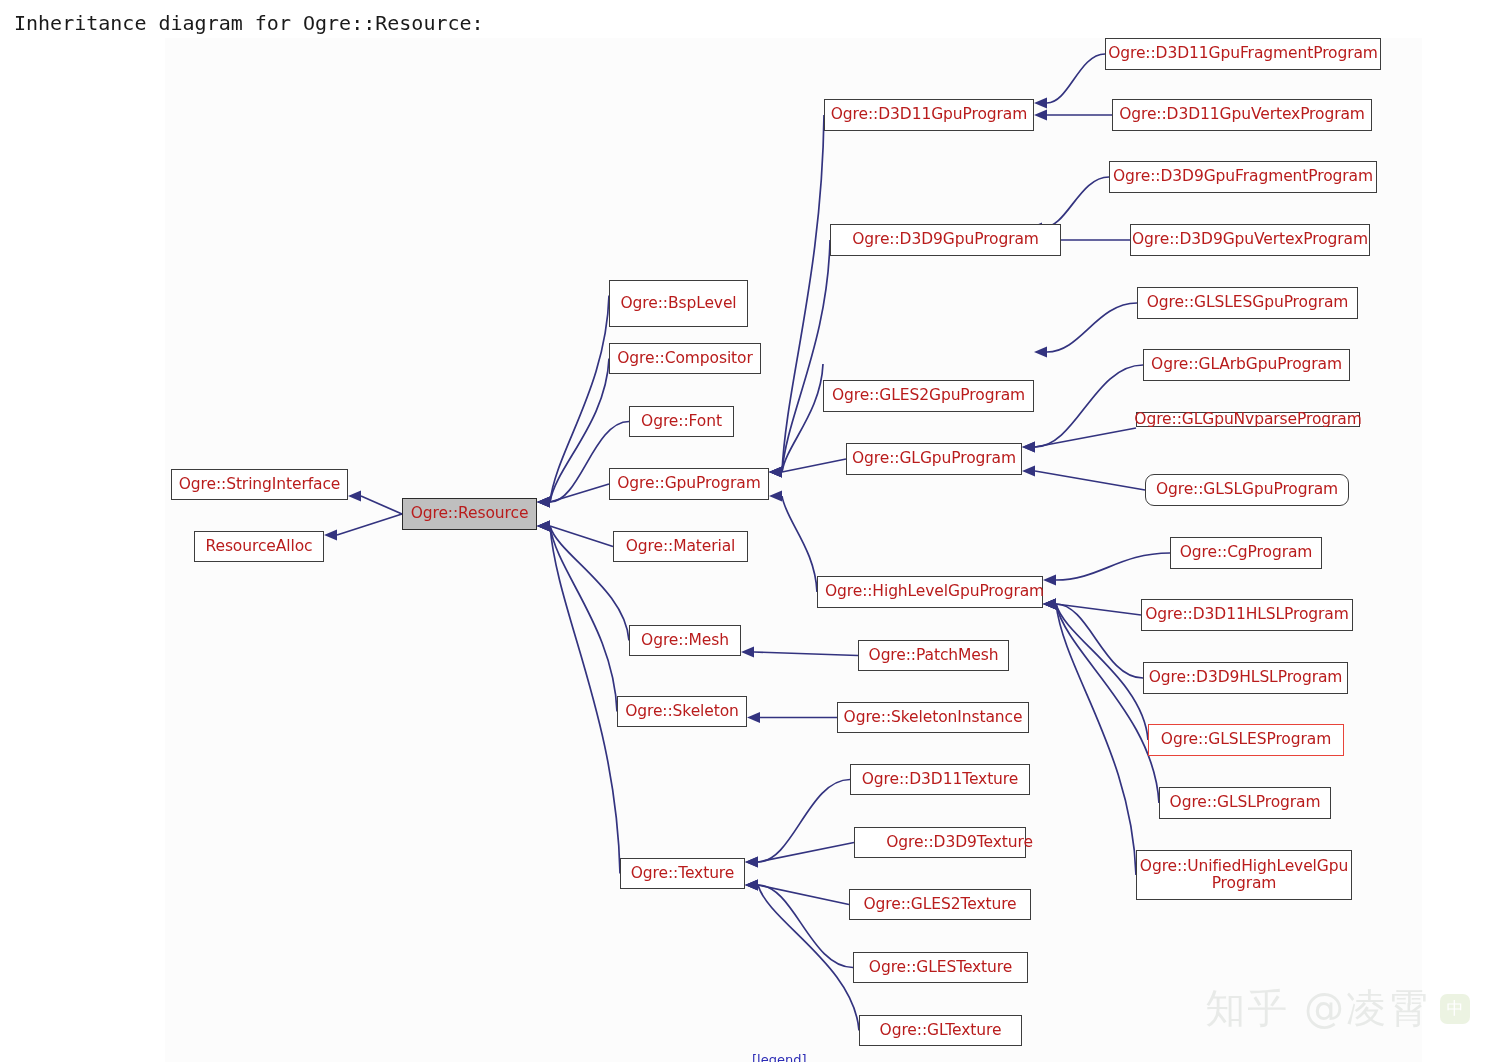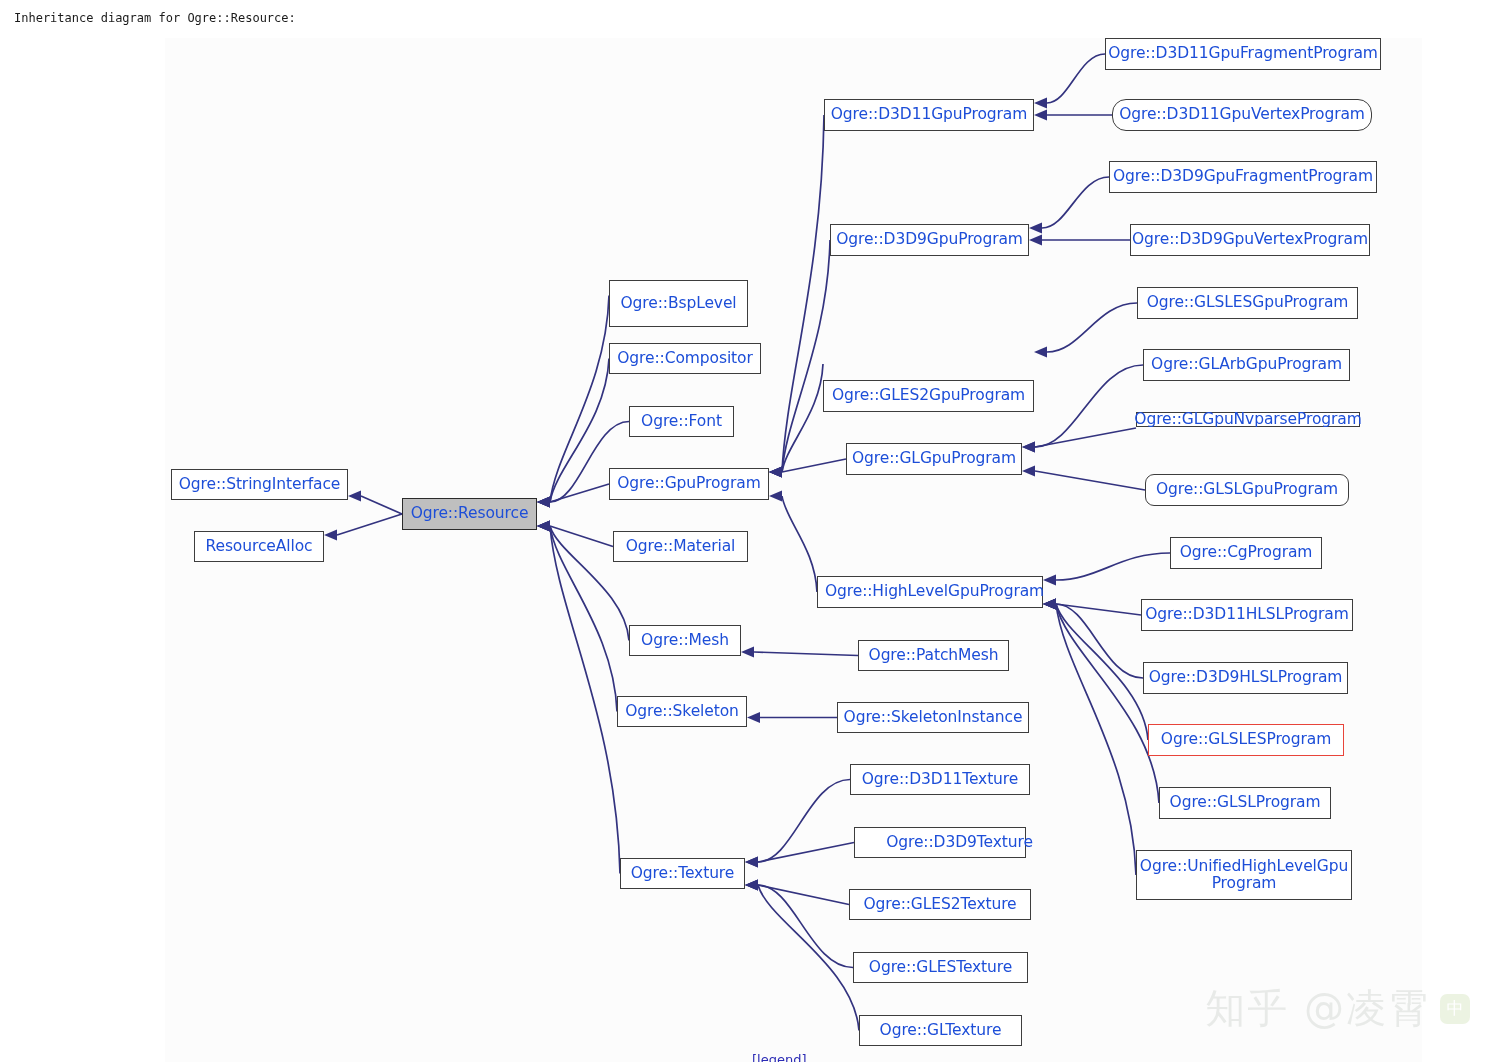--- a/index.html
+++ b/index.html
@@ -13,21 +13,21 @@
     height: 1062px;
     position: relative;
     font-family: "DejaVu Sans", "Liberation Sans", sans-serif;
     overflow: hidden;
   }
   #page-title {
     position: absolute;
     left: 14px;
     top: 11px;
     font-family: "DejaVu Sans Mono", "Liberation Mono", monospace;
-    font-size: 12px;
+    font-size: 20px;
     color: #1a1a1a;
     white-space: nowrap;
     letter-spacing: 0px;
   }
   #diagram-area {
     position: absolute;
     left: 165px;
     top: 38px;
     width: 1257px;
     height: 1024px;
@@ -40,21 +40,21 @@
     top: 0;
     width: 1257px;
     height: 1024px;
     pointer-events: none;
   }
   .node {
     position: absolute;
     box-sizing: border-box;
     border: 1.6px solid #3d3d3d;
     background: #ffffff;
-    color: #1d4ed8;
+    color: #b91c1c;
     font-size: 15.5px;
     line-height: 1.12;
     display: flex;
     align-items: center;
     justify-content: center;
     text-align: center;
     white-space: pre-line;
     letter-spacing: -0.1px;
   }
   .node.root {
@@ -189,26 +189,26 @@
       <div class="node" style="left: 444px; top: 305px; width: 152px; height: 31px;">Ogre::Compositor</div>
       <div class="node" style="left: 464px; top: 368px; width: 105px; height: 31px;">Ogre::Font</div>
       <div class="node" style="left: 444px; top: 430px; width: 160px; height: 32px;">Ogre::GpuProgram</div>
       <div class="node" style="left: 448px; top: 493px; width: 135px; height: 31px;">Ogre::Material</div>
       <div class="node" style="left: 464px; top: 587px; width: 112px; height: 31px;">Ogre::Mesh</div>
       <div class="node" style="left: 452px; top: 658px; width: 130px; height: 31px;">Ogre::Skeleton</div>
       <div class="node" style="left: 455px; top: 820px; width: 125px; height: 31px;">Ogre::Texture</div>
       <div class="node" style="left: 693px; top: 602px; width: 151px; height: 31px;">Ogre::PatchMesh</div>
       <div class="node" style="left: 672px; top: 664px; width: 192px; height: 31px;">Ogre::SkeletonInstance</div>
       <div class="node" style="left: 659px; top: 61px; width: 210px; height: 32px;">Ogre::D3D11GpuProgram</div>
-      <div class="node" style="left: 665px; top: 186px; width: 199px; height: 32px;">Ogre::D3D9GpuProgram</div>
+      <div class="node" style="left: 665px; top: 186px; width: 231px; height: 32px;">Ogre::D3D9GpuProgram</div>
       <div class="node" style="left: 658px; top: 310px; width: 211px; height: 32px; margin-top: 32px;">Ogre::GLES2GpuProgram</div>
       <div class="node" style="left: 681px; top: 405px; width: 176px; height: 32px;">Ogre::GLGpuProgram</div>
       <div class="node" style="left: 652px; top: 538px; width: 226px; height: 32px; padding-left: 9px;">Ogre::HighLevelGpuProgram</div>
       <div class="node" style="left: 940px; top: 0px; width: 276px; height: 32px;">Ogre::D3D11GpuFragmentProgram</div>
-      <div class="node" style="left: 947px; top: 61px; width: 260px; height: 32px; border-radius: 14px;">Ogre::D3D11GpuVertexProgram</div>
+      <div class="node" style="left: 947px; top: 61px; width: 260px; height: 32px;">Ogre::D3D11GpuVertexProgram</div>
       <div class="node" style="left: 944px; top: 123px; width: 268px; height: 32px;">Ogre::D3D9GpuFragmentProgram</div>
       <div class="node" style="left: 965px; top: 186px; width: 240px; height: 32px;">Ogre::D3D9GpuVertexProgram</div>
       <div class="node" style="left: 972px; top: 249px; width: 221px; height: 32px;">Ogre::GLSLESGpuProgram</div>
       <div class="node" style="left: 978px; top: 311px; width: 207px; height: 32px;">Ogre::GLArbGpuProgram</div>
       <div class="node" style="left: 971px; top: 374px; width: 224px; height: 15px;">Ogre::GLGpuNvparseProgram</div>
       <div class="node" style="left: 980px; top: 436px; width: 204px; height: 32px; border-radius: 9px;">Ogre::GLSLGpuProgram</div>
       <div class="node" style="left: 1005px; top: 499px; width: 152px; height: 32px;">Ogre::CgProgram</div>
       <div class="node" style="left: 976px; top: 561px; width: 212px; height: 32px;">Ogre::D3D11HLSLProgram</div>
       <div class="node" style="left: 978px; top: 624px; width: 205px; height: 32px;">Ogre::D3D9HLSLProgram</div>
       <div class="node highlight" style="left: 983px; top: 686px; width: 196px; height: 32px;">Ogre::GLSLESProgram</div>

